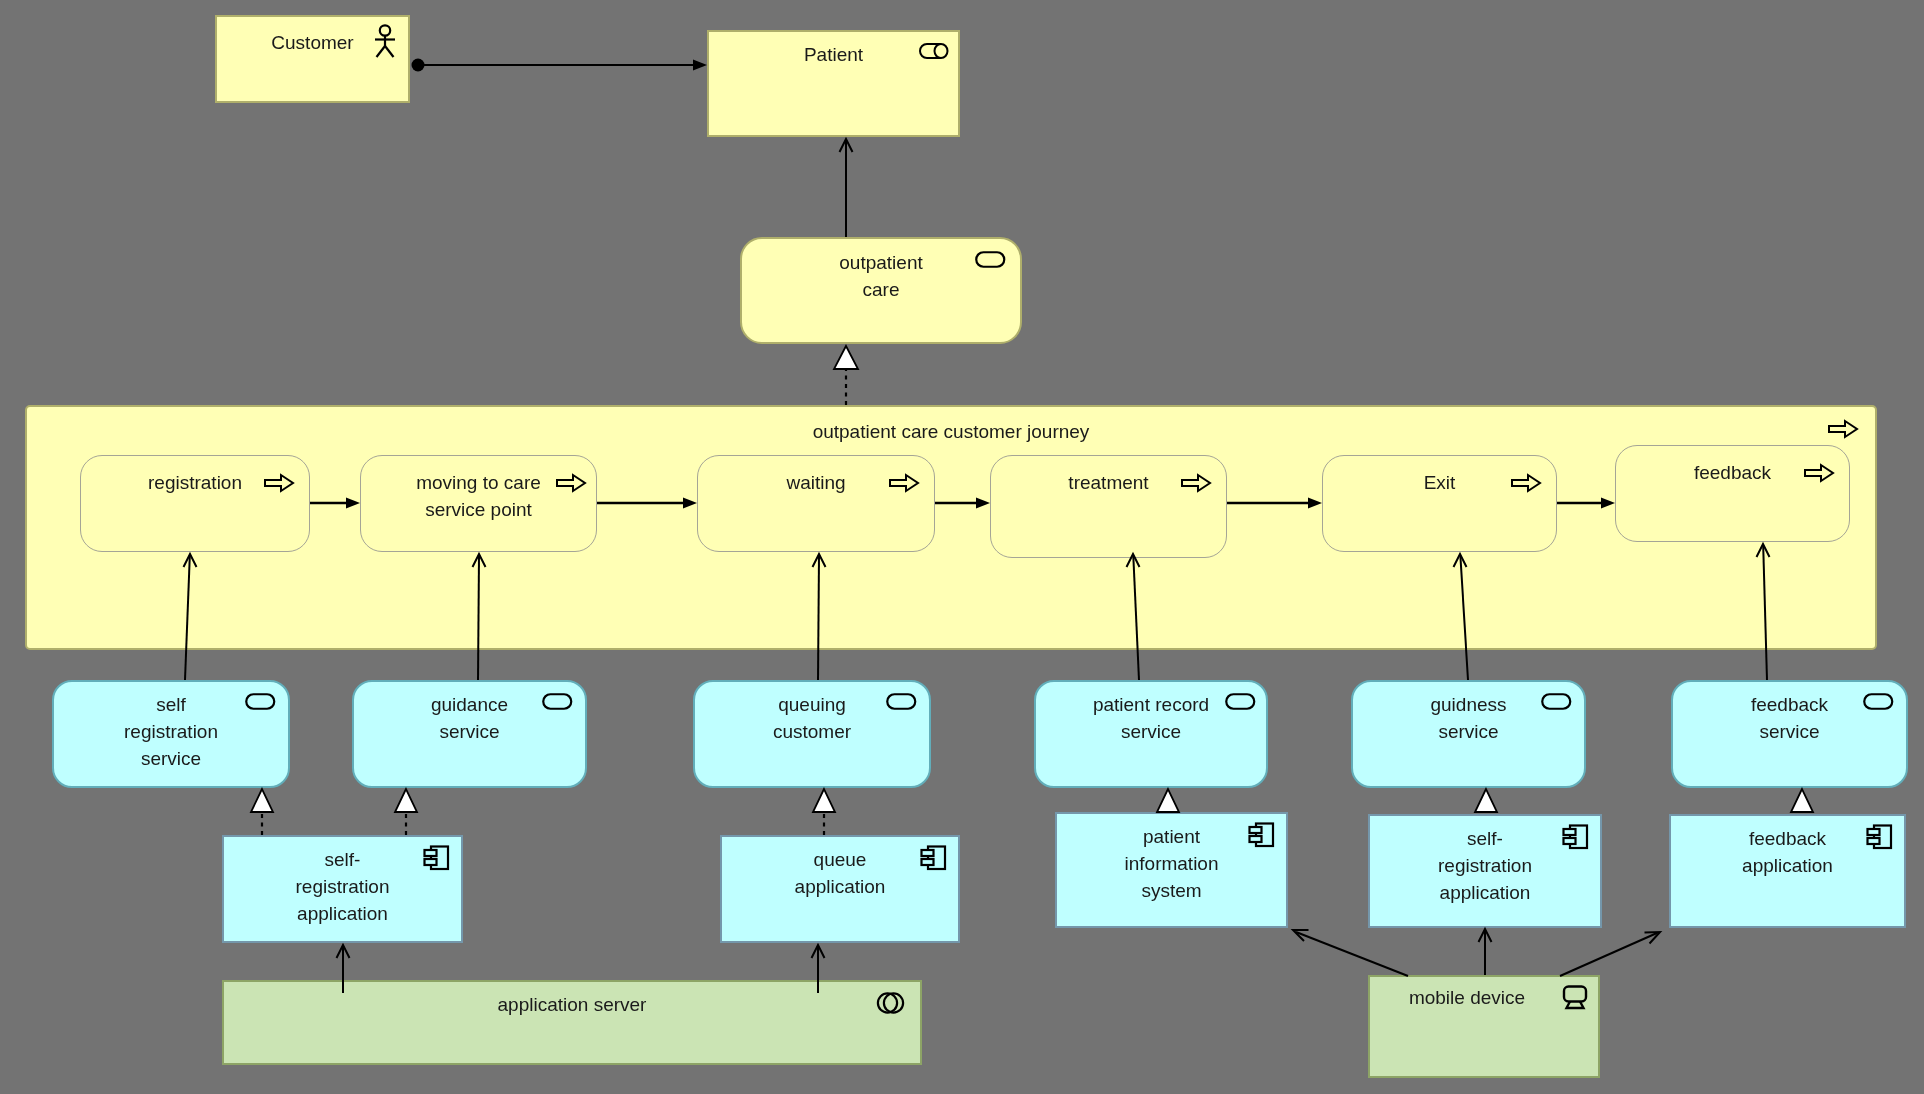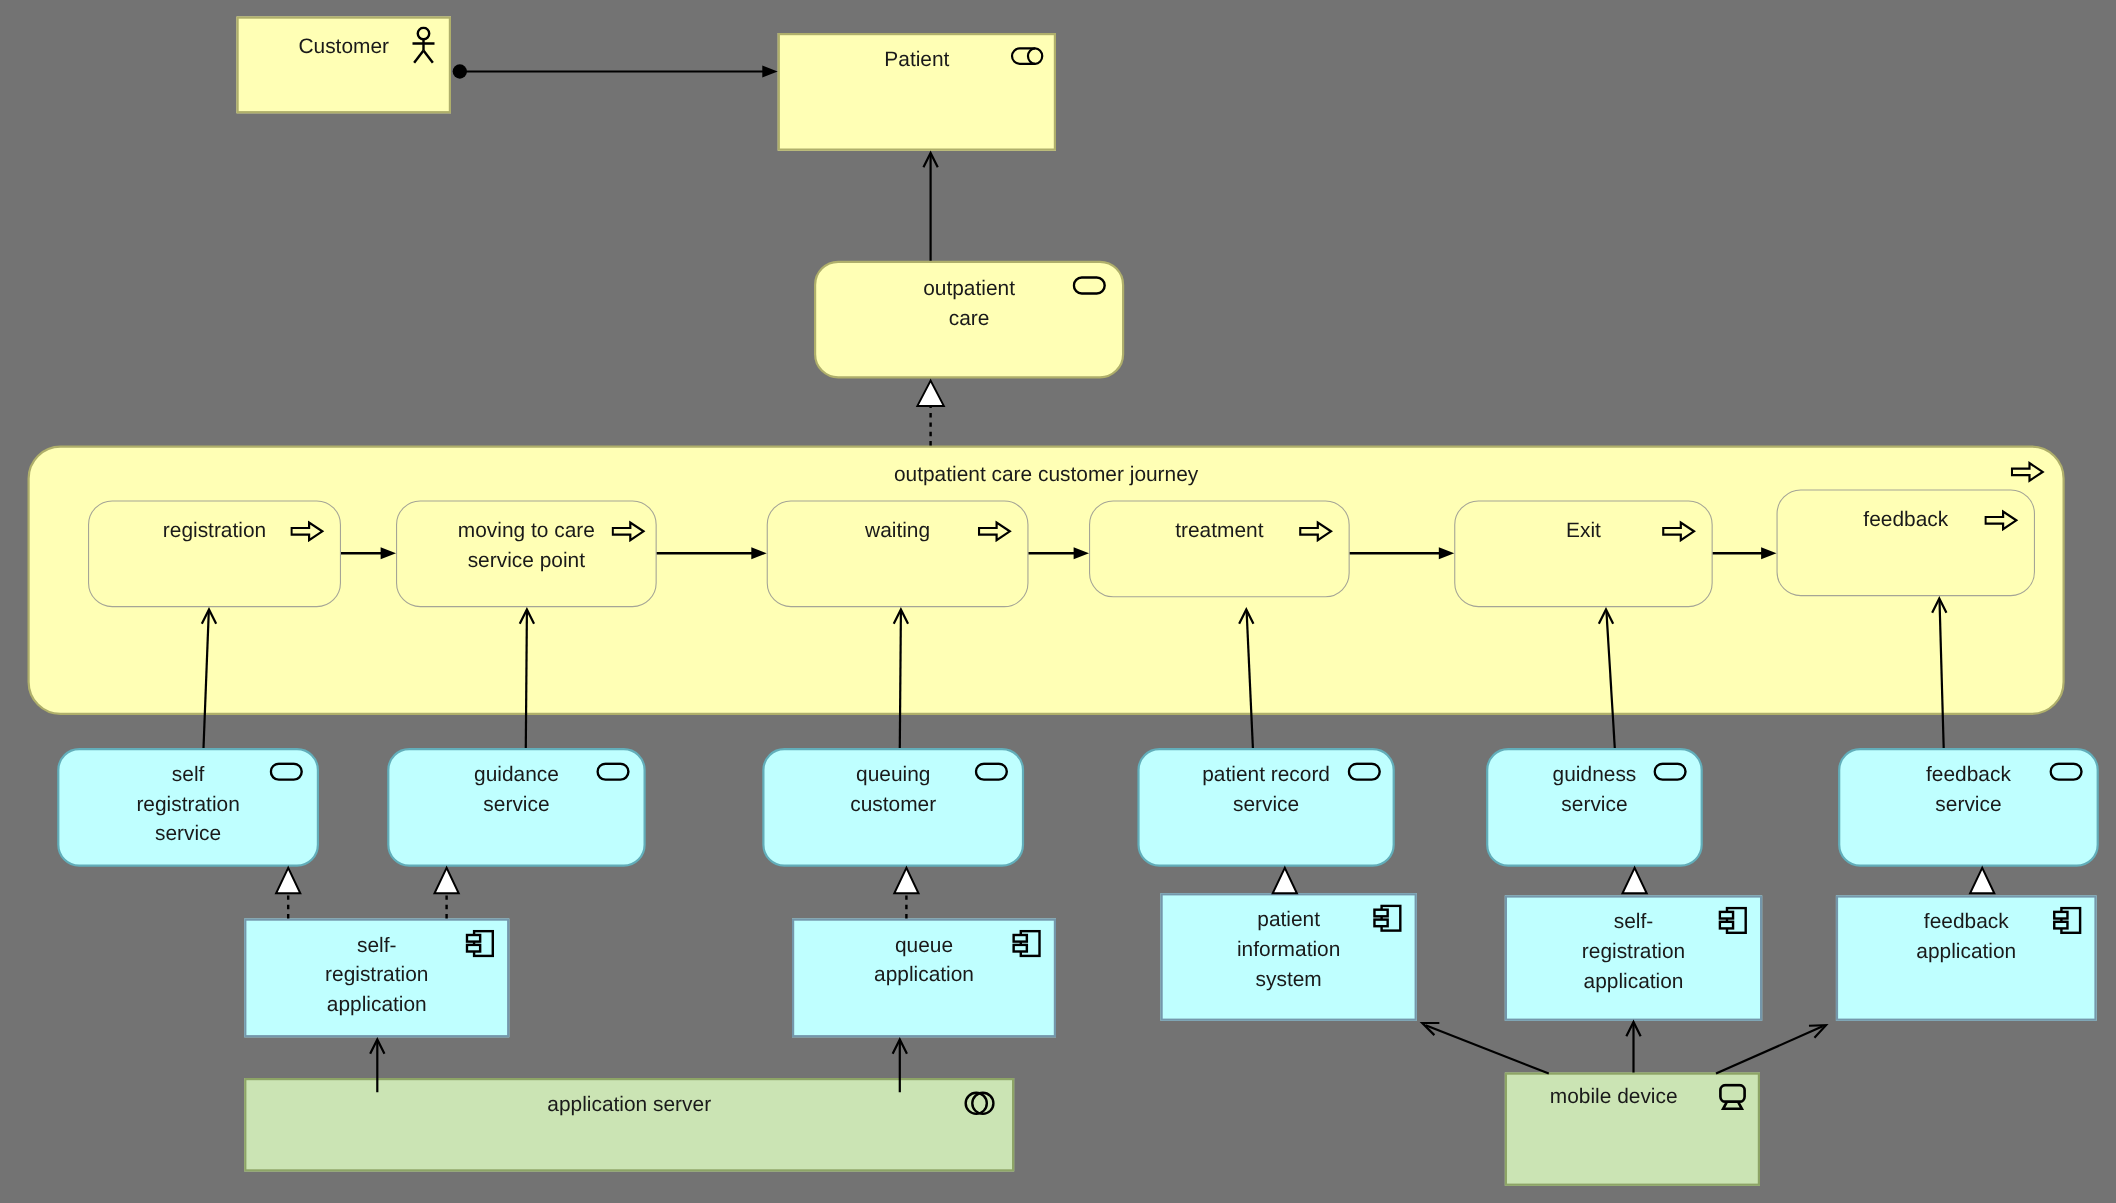--- a/index.html
+++ b/index.html
@@ -48,21 +48,21 @@
   </div>
 
   <div class="node yround" style="left:740px;top:237px;width:282px;height:107px;border-radius:22px">
     <div class="label" style="top:10px">outpatient
 care</div>
     <svg class="icon" style="top:12px;right:14px" width="31" height="18" viewBox="0 0 31 18">
       <rect x="1.25" y="1.25" width="28" height="14.5" rx="7.2" class="nodeicon" stroke-width="2.2"></rect>
     </svg>
   </div>
 
-  <div class="node yround" style="left:25px;top:405px;width:1852px;height:245px;border-radius:30px">
+  <div class="node yround" style="left:25px;top:405px;width:1852px;height:245px;border-radius:5px">
     <div class="label" style="top:11px">outpatient care customer journey</div>
     <svg class="icon" style="top:12px;right:16px" width="31" height="20" viewBox="0 0 31 20">
       <path d="M1 7 H17 V2 L29 10 L17 18 V13 H1 Z" class="nodeicon" stroke-width="2"></path>
     </svg>
   </div>
 
   <div class="node step" style="left:80px;top:455px;width:230px;height:97px">
     <div class="label" style="top:13px">registration</div>
     <svg class="icon" style="top:17px;right:14px" width="31" height="20" viewBox="0 0 31 20">
       <path d="M1 7 H17 V2 L29 10 L17 18 V13 H1 Z" class="nodeicon" stroke-width="2"></path>
@@ -77,21 +77,21 @@
     </svg>
   </div>
 
   <div class="node step" style="left:697px;top:455px;width:238px;height:97px">
     <div class="label" style="top:13px">waiting</div>
     <svg class="icon" style="top:17px;right:14px" width="31" height="20" viewBox="0 0 31 20">
       <path d="M1 7 H17 V2 L29 10 L17 18 V13 H1 Z" class="nodeicon" stroke-width="2"></path>
     </svg>
   </div>
 
-  <div class="node step" style="left:990px;top:455px;width:237px;height:88px">
+  <div class="node step" style="left:990px;top:455px;width:237px;height:103px">
     <div class="label" style="top:13px">treatment</div>
     <svg class="icon" style="top:17px;right:14px" width="31" height="20" viewBox="0 0 31 20">
       <path d="M1 7 H17 V2 L29 10 L17 18 V13 H1 Z" class="nodeicon" stroke-width="2"></path>
     </svg>
   </div>
 
   <div class="node step" style="left:1322px;top:455px;width:235px;height:97px">
     <div class="label" style="top:13px">Exit</div>
     <svg class="icon" style="top:17px;right:14px" width="31" height="20" viewBox="0 0 31 20">
       <path d="M1 7 H17 V2 L29 10 L17 18 V13 H1 Z" class="nodeicon" stroke-width="2"></path>
@@ -131,21 +131,21 @@
   </div>
 
   <div class="node svc" style="left:1034px;top:680px;width:234px;height:108px">
     <div class="label" style="top:9px">patient record
 service</div>
     <svg class="icon" style="top:11px;right:10px" width="31" height="18" viewBox="0 0 31 18">
       <rect x="1.25" y="1.25" width="28" height="14.5" rx="7.2" class="nodeicon" stroke-width="2.2"></rect>
     </svg>
   </div>
 
-  <div class="node svc" style="left:1351px;top:680px;width:197px;height:108px">
+  <div class="node svc" style="left:1351px;top:680px;width:235px;height:108px">
     <div class="label" style="top:9px">guidness
 service</div>
     <svg class="icon" style="top:11px;right:12px" width="31" height="18" viewBox="0 0 31 18">
       <rect x="1.25" y="1.25" width="28" height="14.5" rx="7.2" class="nodeicon" stroke-width="2.2"></rect>
     </svg>
   </div>
 
   <div class="node svc" style="left:1671px;top:680px;width:237px;height:108px">
     <div class="label" style="top:9px">feedback
 service</div>

